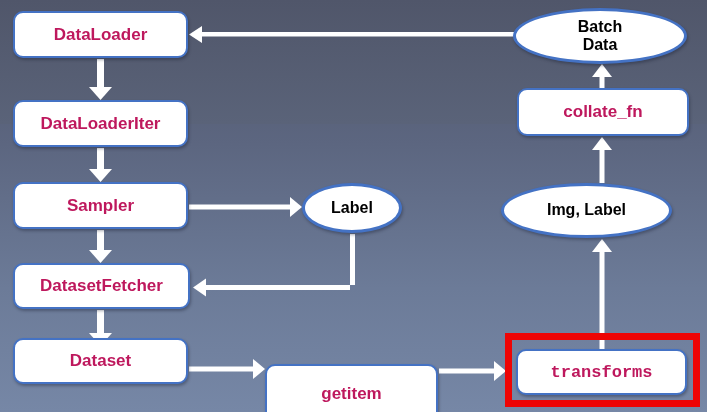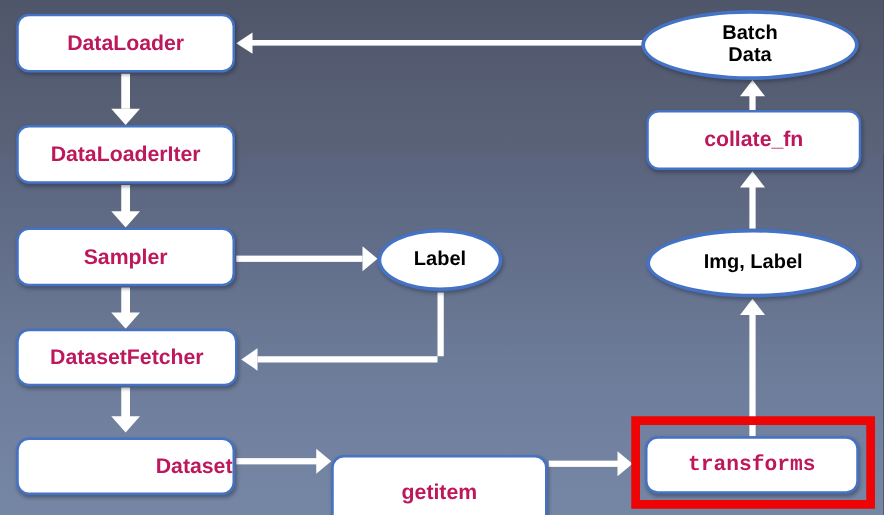--- a/index.html
+++ b/index.html
@@ -33,27 +33,27 @@
     border-radius:50%;
     display:flex;flex-direction:column;align-items:center;justify-content:center;
     color:#000;font-weight:600;font-size:16px;line-height:1.15;
     box-shadow:1px 2px 3px rgba(25,32,50,0.38);
     text-align:center;
   }
   .n-dataloader{left:13px;top:11px;width:175px;height:47px;}
   .n-dataloaderiter{left:13px;top:100px;width:175px;height:47px;}
   .n-sampler{left:13px;top:182px;width:175px;height:47px;}
   .n-datasetfetcher{left:13px;top:263px;width:177px;height:46px;text-align:center;}
-  .n-dataset{left:13px;top:350px;width:175px;height:46px;justify-content:flex-end;}
+  .n-dataset{left:13px;top:338px;width:175px;height:46px;}
   .n-getitem{left:265px;top:348px;width:173px;height:59px;margin-top:16px;}
   .n-transforms{left:516px;top:349px;width:171px;height:46px;font-family:Liberation Mono, monospace;}
   .n-collatefn{left:517px;top:88px;width:172px;height:48px;}
   .e-batchdata{left:513px;top:8px;width:174px;height:56px;}
   .e-index{left:302px;top:183px;width:100px;height:50px;}
-  .e-imglabel{left:517px;top:183px;width:171px;height:55px;}
+  .e-imglabel{left:501px;top:183px;width:171px;height:55px;}
 </style>
 </head>
 <body>
 
 <div class="stage">
 
   <svg class="arrows" width="707" height="412" viewBox="0 0 707 412">
     <g fill="#ffffff" stroke="none">
 
       <g>

